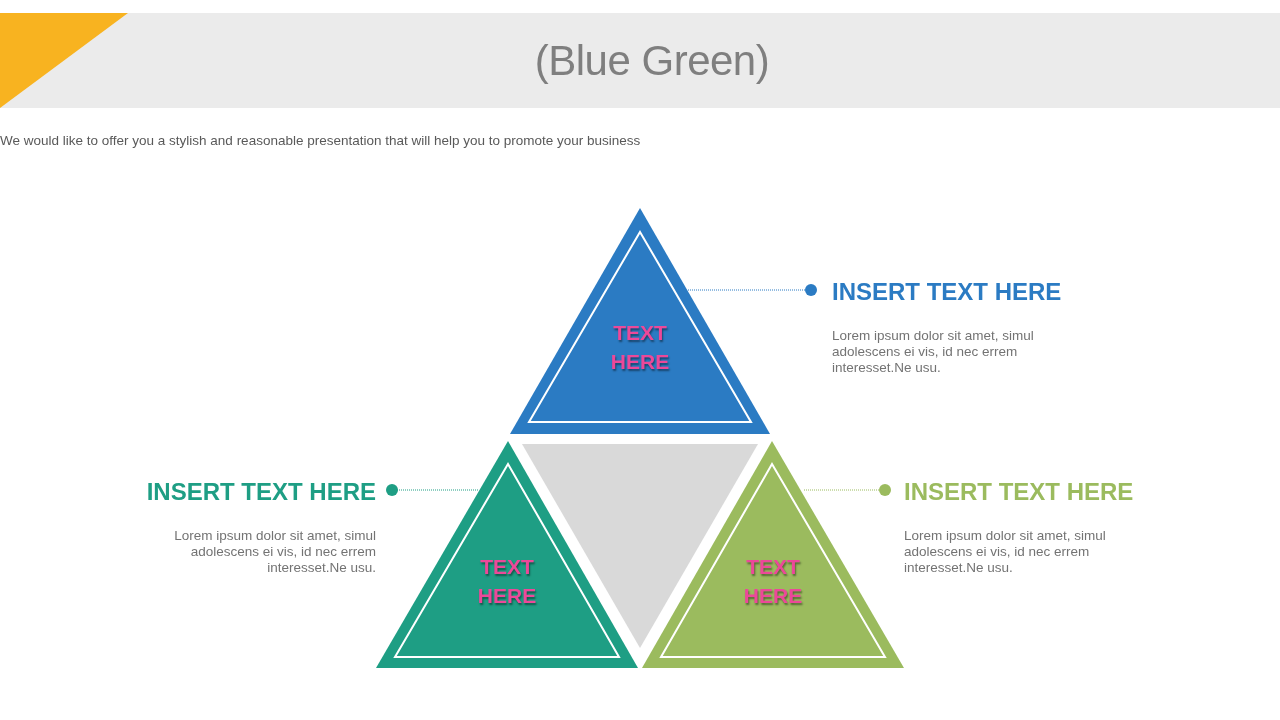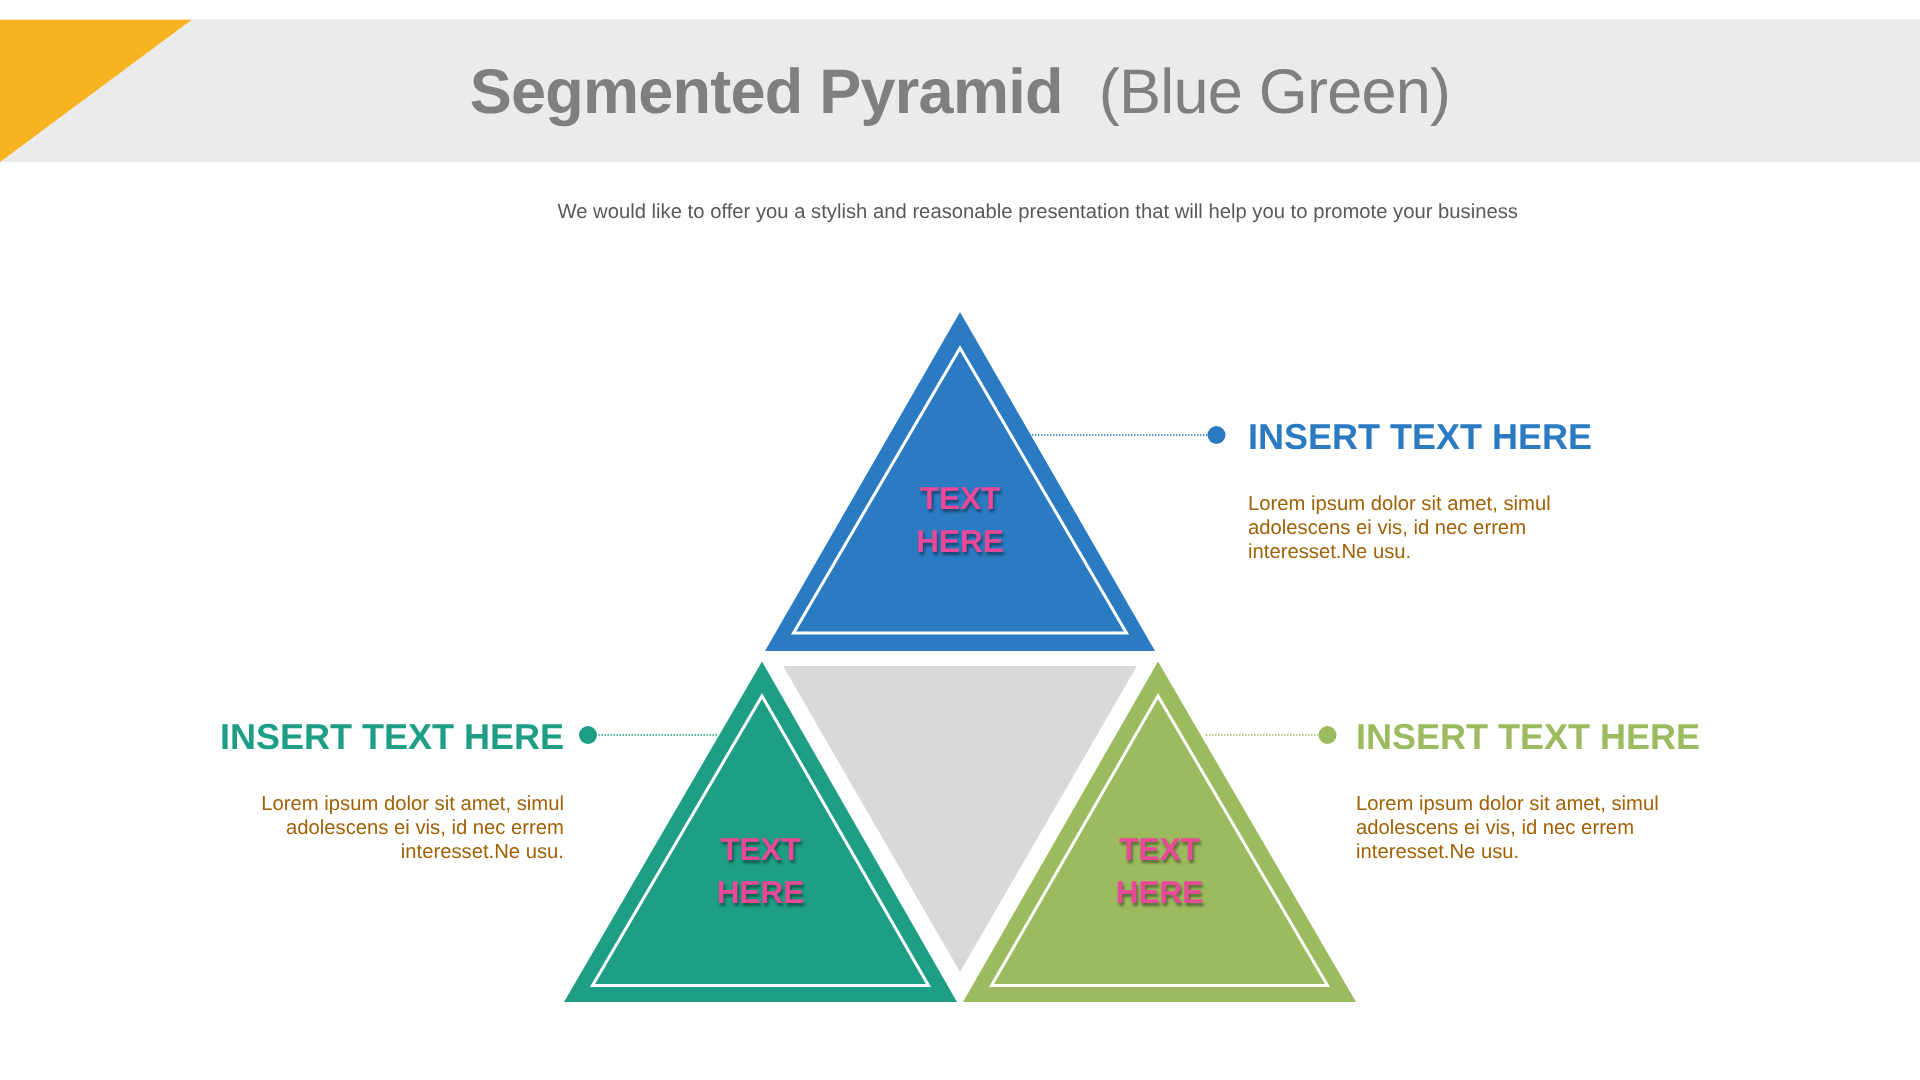--- a/index.html
+++ b/index.html
@@ -13,49 +13,48 @@
   .corner-accent { position: absolute; left: 0; top: 13px; width: 128px; height: 95px; }
   .title {
     position: absolute; left: 0; top: 13px; width: 1280px; height: 95px;
     display: flex; align-items: center; justify-content: center;
     font-size: 42px; color: #7f7f7f; letter-spacing: -0.5px;
   }
   .title .bold { font-weight: bold; }
   .title .light { font-weight: normal; margin-left: 24px; }
 
   .subtitle {
-    position: absolute; left: 0; top: 133px; width: 1012px; text-align: right;
-    font-size: 13.5px; color: #595959; padding-left: 44px;
+    position: absolute; left: 0; top: 133px; width: 1012px; text-align: left;
+    font-size: 13.5px; color: #595959;
   }
 
   .diagram { position: absolute; left: 0; top: 0; width: 1280px; height: 720px; }
 
   .tri-label {
     position: absolute; width: 120px; text-align: center;
     color: #ec4899; font-weight: bold; font-size: 21px; line-height: 29px;
     text-shadow: 1px 2px 2px rgba(0,0,0,0.45);
   }
 
   .callout-title {
     position: absolute; font-weight: bold; font-size: 24px; white-space: nowrap;
   }
   .callout-body {
-    position: absolute; font-size: 13.5px; line-height: 16px; color: #a16207; width: 230px;
+    position: absolute; font-size: 13.5px; line-height: 16px; color: #737373; width: 230px;
   }
   .right-align { text-align: right; }
 </style>
 </head>
 <body>
 
 <div class="header-band"></div>
 <svg class="corner-accent" viewBox="0 0 128 95">
   <polygon points="0,0 128,0 0,95" fill="#f8b320"></polygon>
 </svg>
 <div class="title">
-  <span class="bold">Segmented Pyramid</span>
   <span class="light">(Blue Green)</span>
 </div>
 <div class="subtitle">We would like to offer you a stylish and reasonable presentation that will help you to promote your business</div>
 
 <svg class="diagram" viewBox="0 0 1280 720">
 
   <polygon points="522,444 758,444 640,648" fill="#d9d9d9"></polygon>
 
   <polygon points="640,208 770,434 510,434" fill="#2b7bc3"></polygon>
   <polygon points="640,232 751,422 529,422" fill="none" stroke="#ffffff" stroke-width="2"></polygon>

